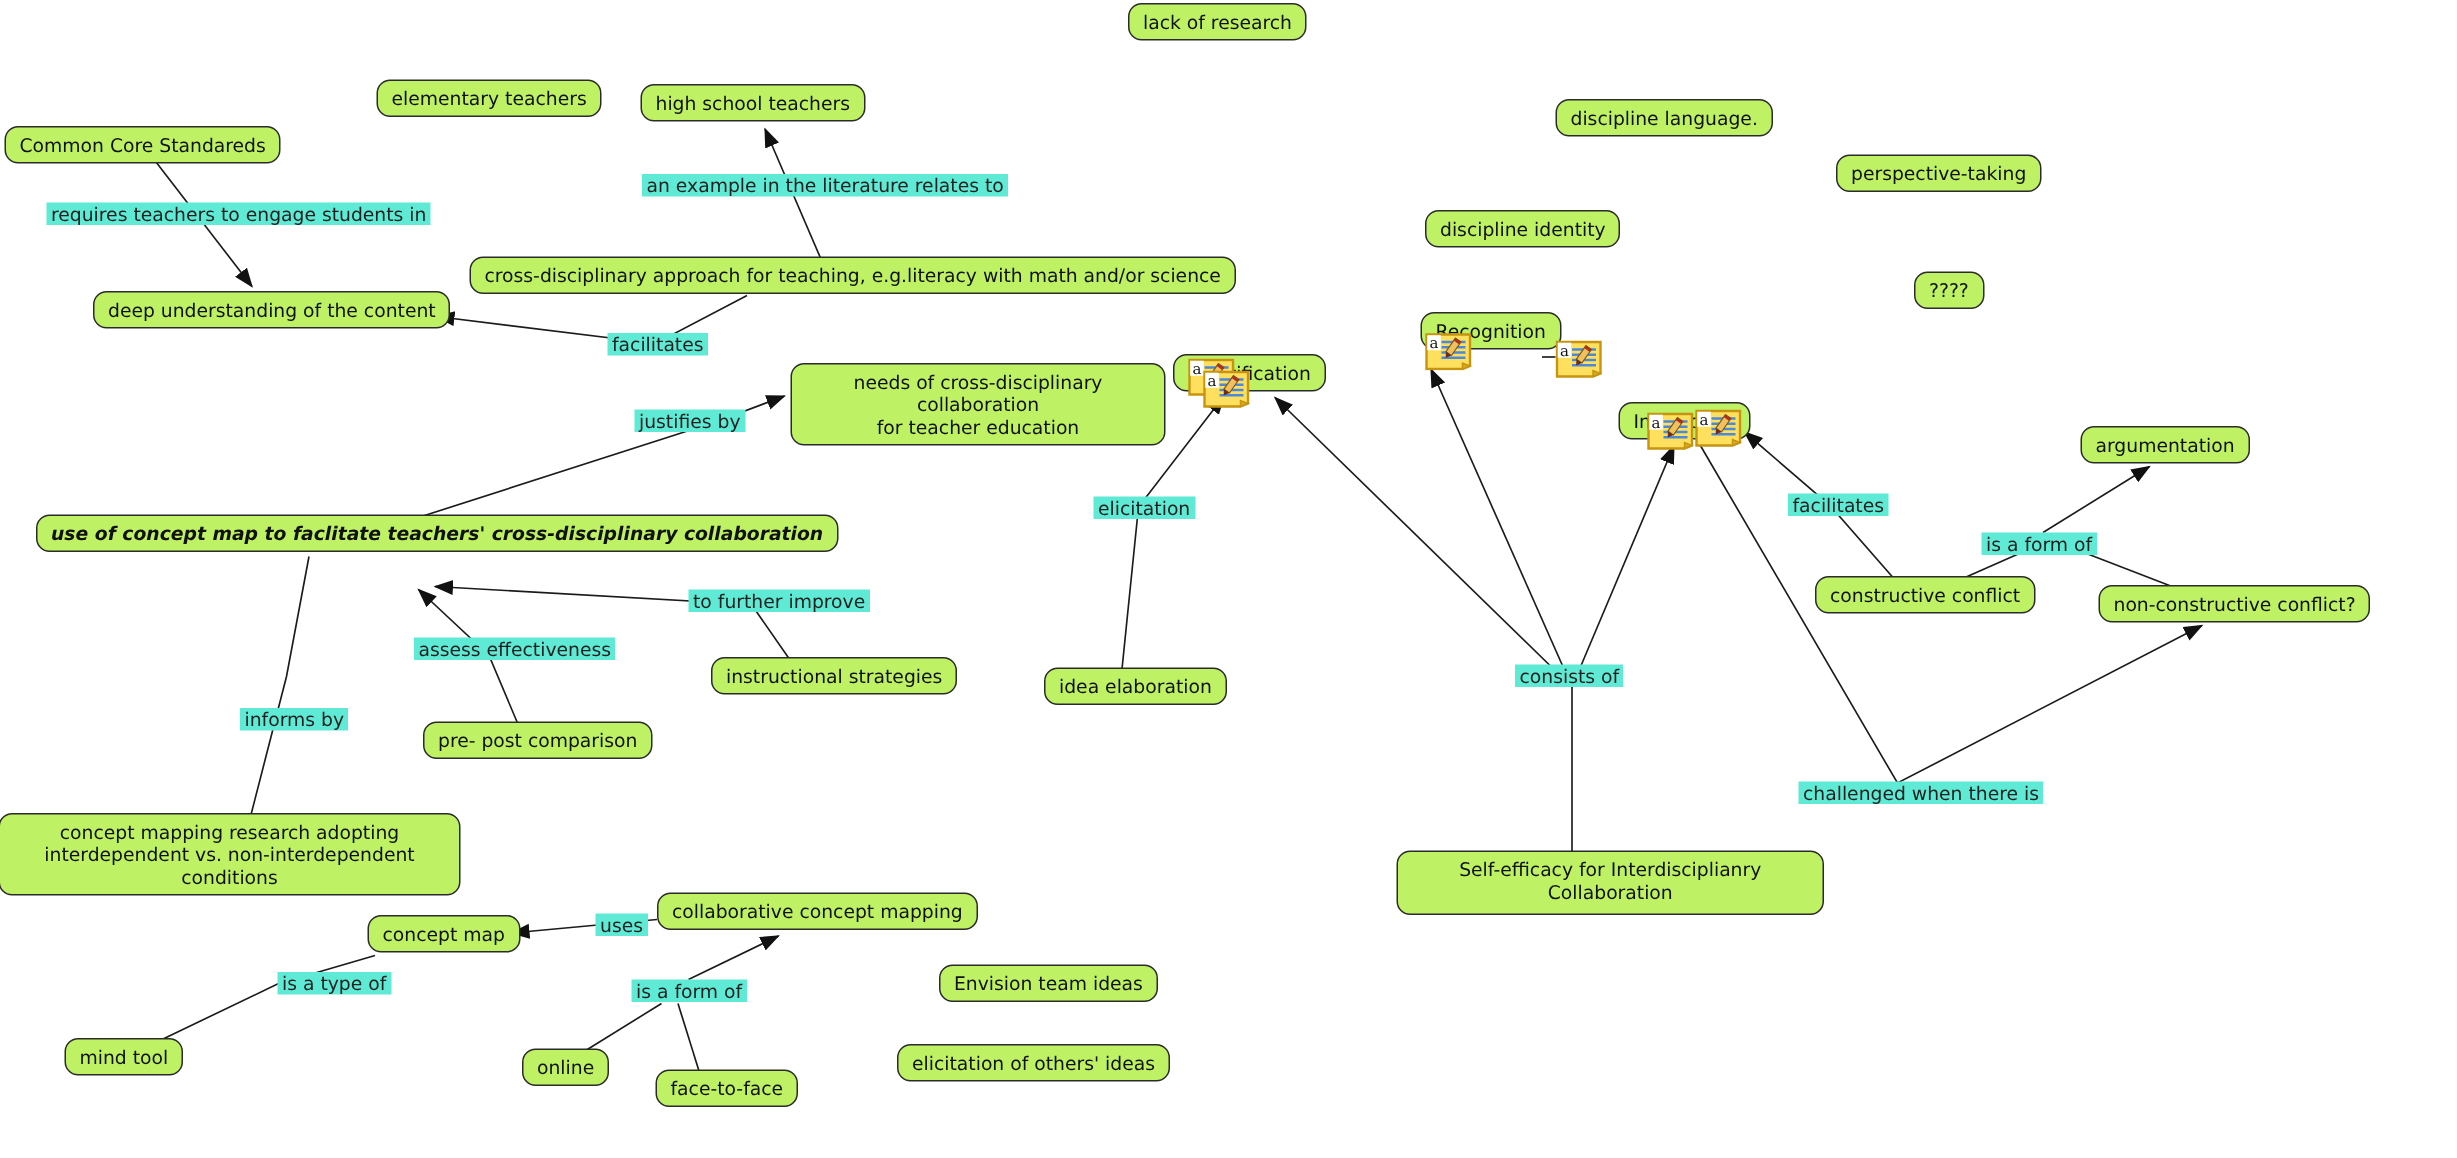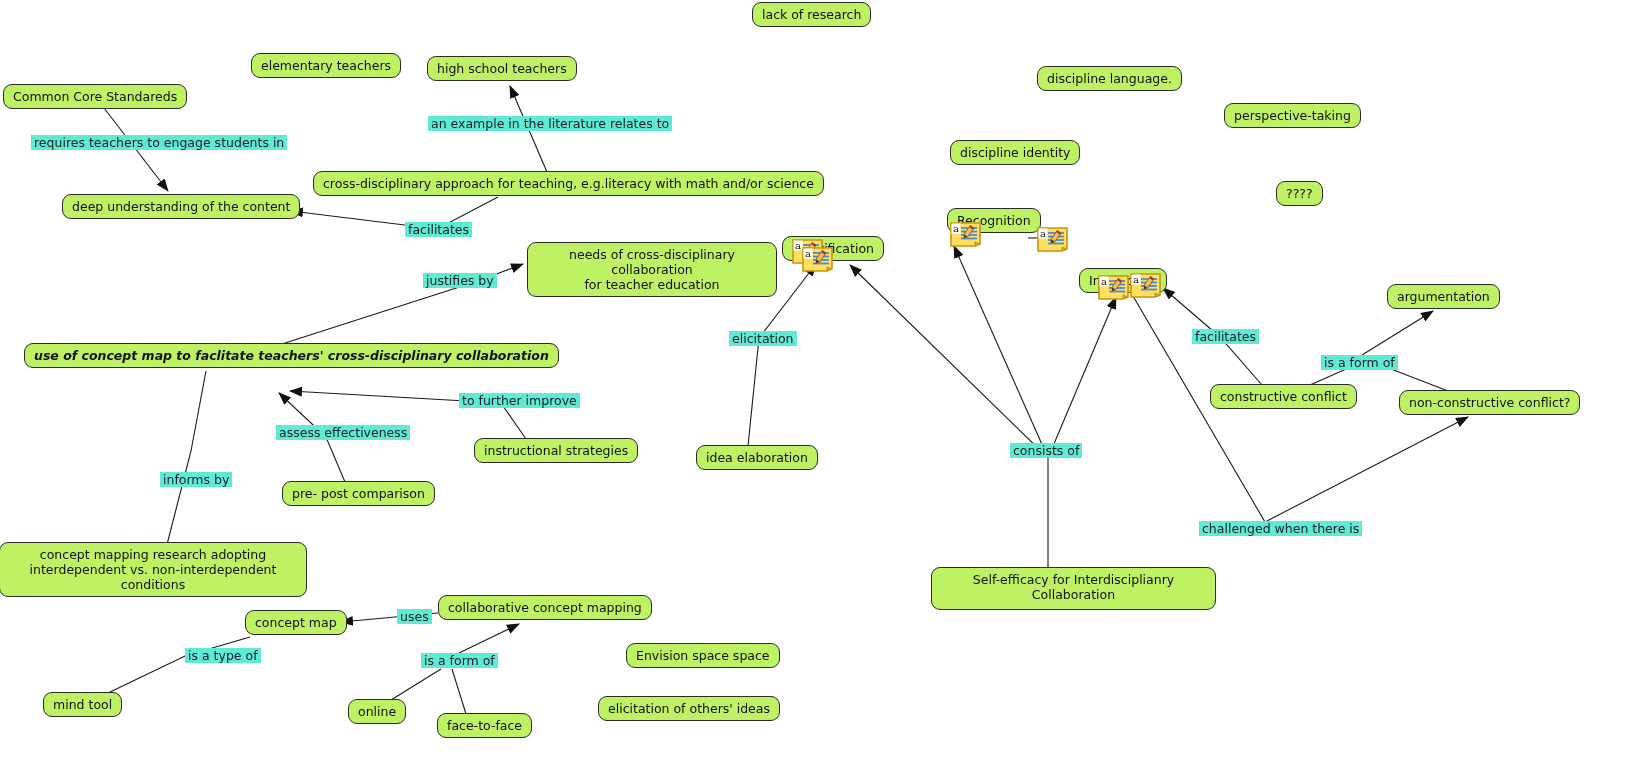--- a/index.html
+++ b/index.html
@@ -115,21 +115,21 @@
       <div class="node" style="left: 474px; top: 438px;">instructional strategies</div>
       <div class="node" style="left: 282px; top: 481px;">pre- post comparison</div>
       <div class="node" style="left: 696px; top: 445px;">idea elaboration</div>
       <div class="node multiline" style="left: -1px; top: 542px; width: 308px;">
         <div>concept mapping research adopting</div>
         <div>interdependent vs. non-interdependent conditions</div>
       </div>
       <div class="node multiline tall" style="left: 911px; top: 567px; width: 285px; height: 43px;">Self-efficacy for Interdisciplianry Collaboration</div>
       <div class="node" style="left: 245px; top: 610px;">concept map</div>
       <div class="node" style="left: 438px; top: 595px;">collaborative concept mapping</div>
-      <div class="node" style="left: 626px; top: 643px;">Envision space space</div>
+      <div class="node" style="left: 626px; top: 643px;">Envision team ideas</div>
       <div class="node" style="left: 43px; top: 692px;">mind tool</div>
       <div class="node" style="left: 348px; top: 699px;">online</div>
       <div class="node" style="left: 437px; top: 713px;">face-to-face</div>
       <div class="node" style="left: 598px; top: 696px;">elicitation of others' ideas</div>
     </div>
   <div id="icon-layer">
       <div class="note-icon" style="left: 791px; top: 238px;">
 <svg width="33" height="26" viewBox="0 0 33 26" xmlns="http://www.w3.org/2000/svg">
   <path d="M2 2 h29 v21 l-5 2 h-24 z" fill="#ffe05e" stroke="#c69410" stroke-width="1.6"></path>
   <path d="M31 23 l-5 2 v-4 z" fill="#d9a821" stroke="#c69410" stroke-width="1"></path>

